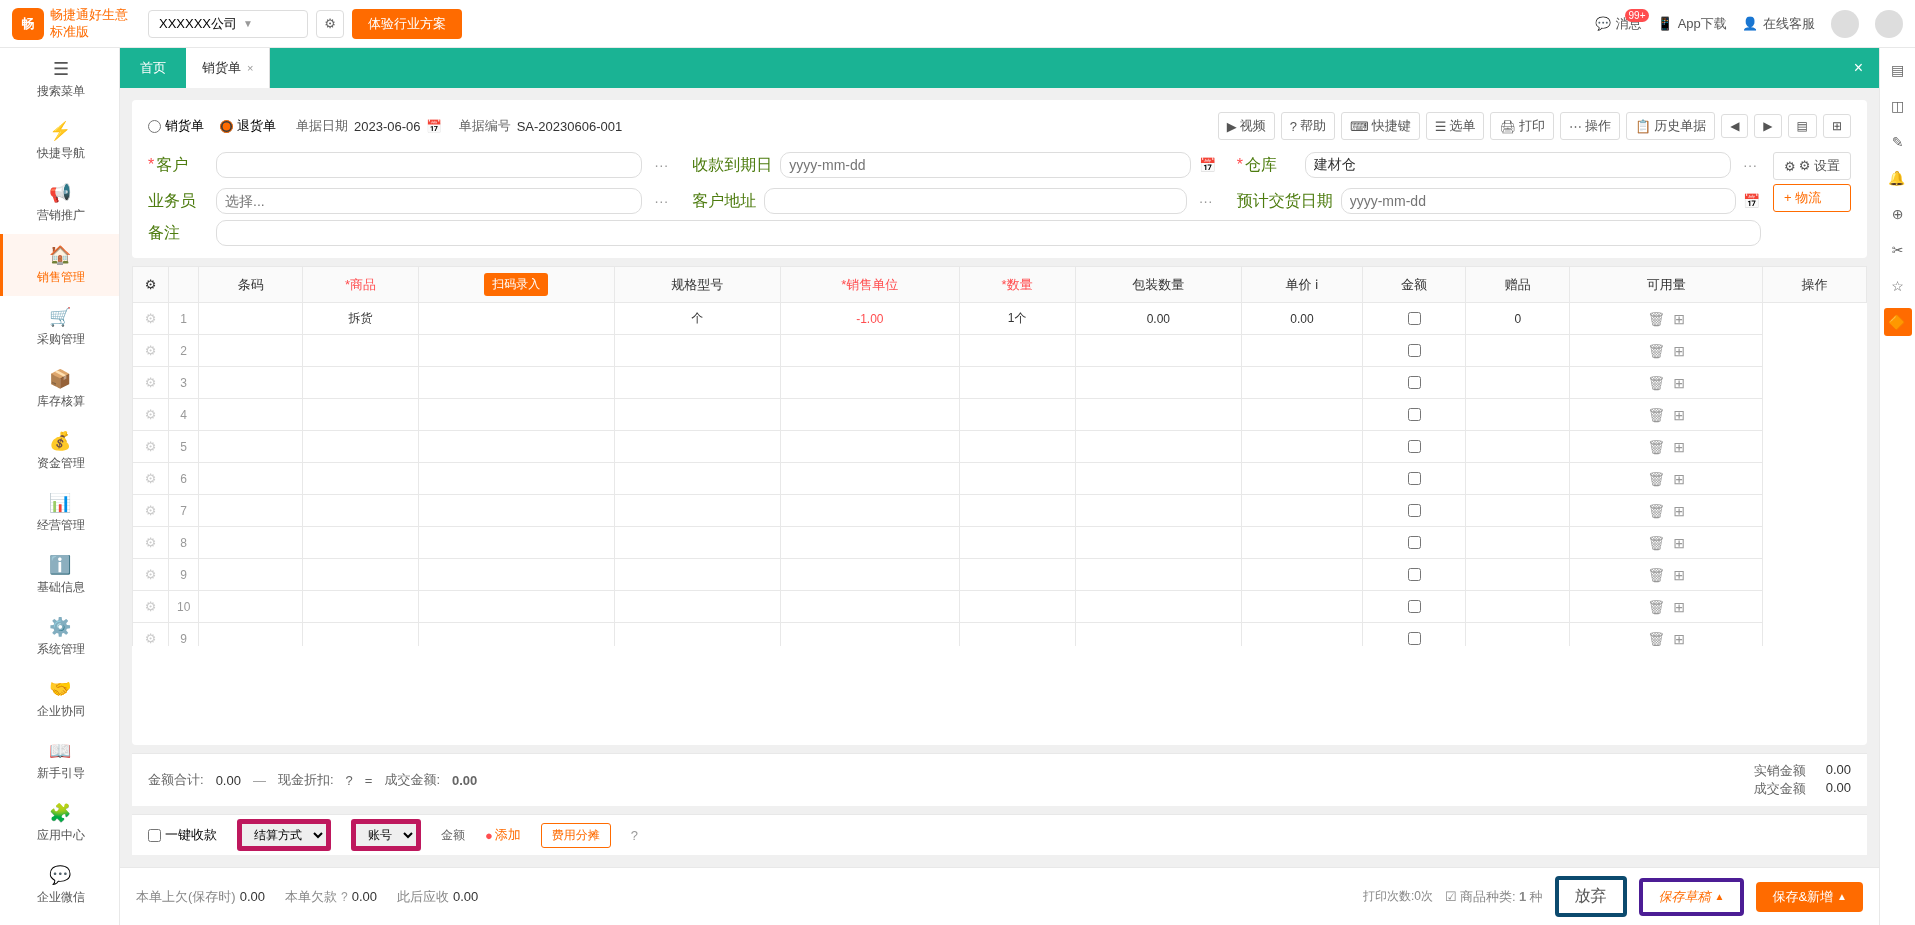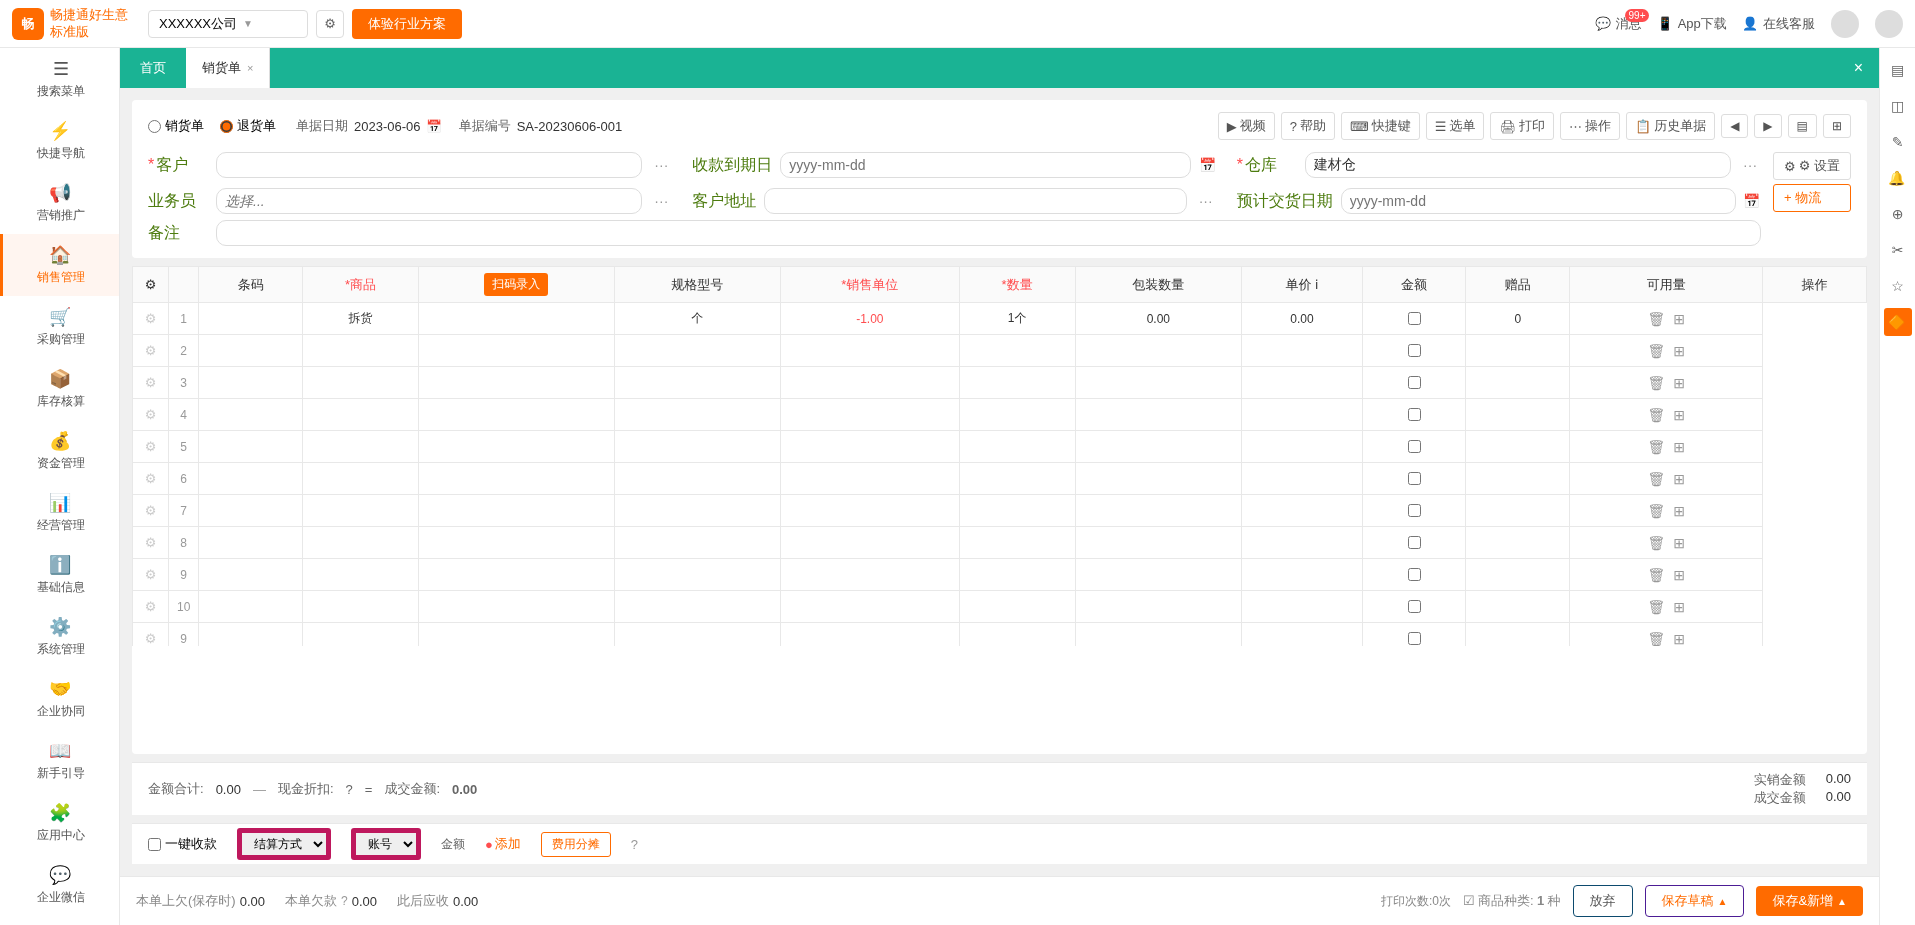--- a/index.html
+++ b/index.html
@@ -96,22 +96,22 @@
 
     
     .footer-bar { background: #fff; border-top: 1px solid #e8e8e8; padding: 8px 16px; display: flex; align-items: center; flex-shrink: 0; }
     .footer-stats { display: flex; align-items: center; gap: 20px; font-size: 12px; color: #555; flex: 1; }
     .footer-stat { display: flex; align-items: center; gap: 4px; }
     .footer-stat .label { color: #888; }
     .footer-stat .value { color: #333; font-weight: 500; }
     .footer-right { display: flex; align-items: center; gap: 12px; }
     .print-info { font-size: 12px; color: #888; }
     .product-count { font-size: 12px; color: #888; }
-    .abandon-btn { border: 1px solid #0c4a6e; background: #fff; color: #555; border-radius: 4px; padding: 6px 16px; cursor: pointer; font-size: 13px; }
-    .save-draft-btn { border: 1px solid #4c1d95; background: #fff; color: #ff6b00; border-radius: 4px; padding: 6px 16px; cursor: pointer; font-size: 13px; display: flex; align-items: center; gap: 4px; }
+    .abandon-btn { border: 4px solid #0c4a6e; background: #fff; color: #555; border-radius: 4px; padding: 6px 16px; cursor: pointer; font-size: 16px; }
+    .save-draft-btn { border: 4px solid #4c1d95; background: #fff; color: #ff6b00; border-radius: 4px; padding: 6px 16px; cursor: pointer; font-size: 13px; display: flex; align-items: center; gap: 4px; font-style: italic; }
     .save-new-btn { background: #ff6b00; color: #fff; border: none; border-radius: 4px; padding: 6px 16px; cursor: pointer; font-size: 13px; display: flex; align-items: center; gap: 4px; }
     .btn-chevron { font-size: 10px; }
 
     
     .right-panel { width: 36px; background: #fff; border-left: 1px solid #e8e8e8; display: flex; flex-direction: column; align-items: center; padding: 8px 0; gap: 8px; flex-shrink: 0; }
     .right-panel-btn { width: 28px; height: 28px; display: flex; align-items: center; justify-content: center; cursor: pointer; color: #666; font-size: 14px; border-radius: 3px; }
     .right-panel-btn.active { background: #ff6b00; color: #fff; }
 
     
     .amount-summary { margin-left: auto; text-align: right; }
@@ -317,21 +317,21 @@
                 <span class="calendar-btn">📅</span>
               </div>
               <div class="form-row">
                 <span class="form-label required">仓库</span>
                 <input class="form-input" value="建材仓" style="flex: 1 1 0%;">
                 <span class="dots-btn">···</span>
               </div>
 
               <div class="form-row">
                 <span class="form-label">业务员</span>
-                <input class="form-input" placeholder="选择..." style="flex: 1 1 0%; font-style: italic;">
+                <input class="form-input" placeholder="选择..." style="flex: 1 1 0%;">
                 <span class="dots-btn">···</span>
               </div>
               <div class="form-row">
                 <span class="form-label">客户地址</span>
                 <input class="form-input" style="flex: 1 1 0%;">
                 <span class="dots-btn">···</span>
               </div>
               <div class="form-row">
                 <span class="form-label">预计交货日期</span>
                 <input class="form-input" placeholder="yyyy-mm-dd" style="flex: 1 1 0%;">

